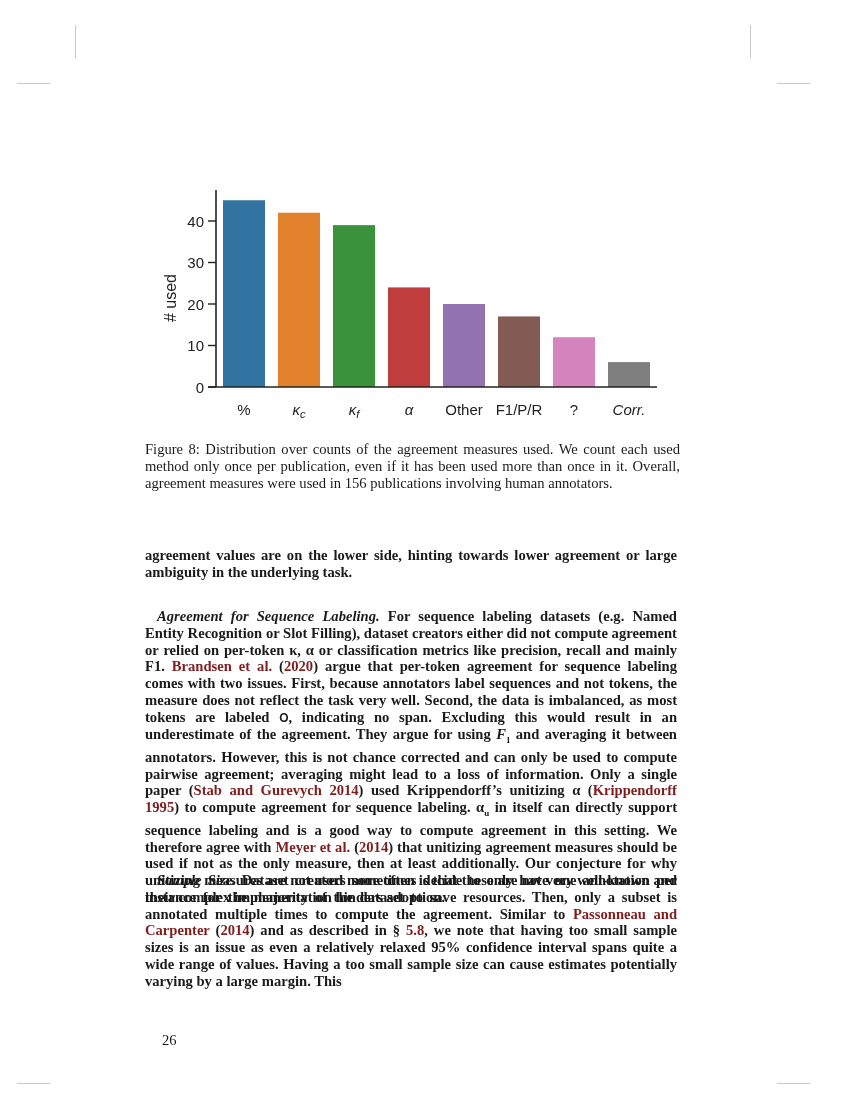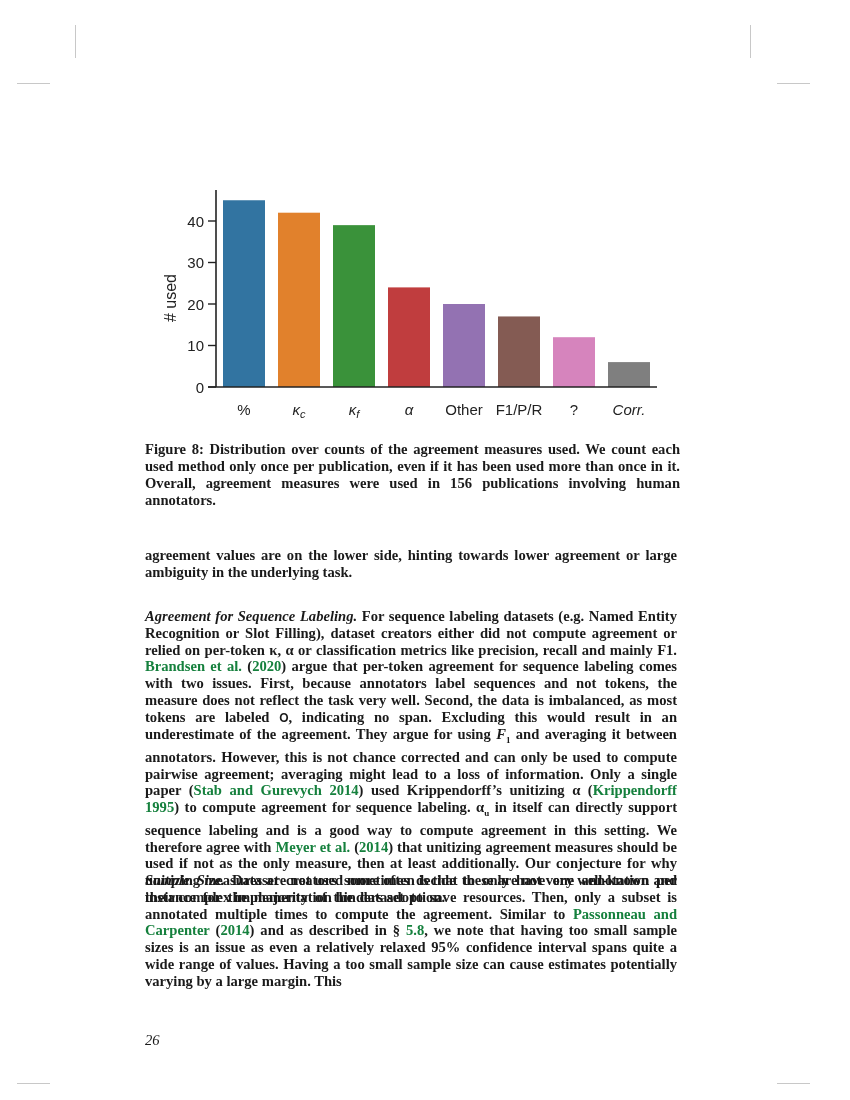--- a/index.html
+++ b/index.html
@@ -4,29 +4,29 @@
 <style>
   html, body { margin: 0; padding: 0; background: #ffffff; }
   body { width: 850px; height: 1100px; position: relative; overflow: hidden;
          font-family: "Liberation Serif", "DejaVu Serif", serif; color: #1a1a1a; }
   .crop { position: absolute; background: #c8c8c8; }
   .crop.v { width: 1px; height: 33px; }
   .crop.h { height: 1px; width: 33px; }
   #chart { position: absolute; left: 150px; top: 180px; width: 520px; height: 250px; }
   #chart svg text { font-family: "Liberation Sans", "DejaVu Sans", sans-serif; fill: #222; }
   .caption { position: absolute; left: 145px; top: 441px; width: 535px; font-size: 14.6px;
-             line-height: 17px; text-align: justify; font-weight: bold; }
+             line-height: 17px; text-align: justify; }
   .body-text { position: absolute; left: 145px; width: 532px; font-size: 14.6px;
                line-height: 16.75px; text-align: justify; }
   .body-text p { margin: 0; font-weight: bold; }
-  .para-title { font-style: italic; }
-  .link { color: #15803d; }
+  .para-title { font-style: italic; margin-left: 12px; }
+  .link { color: #7f1d1d; }
   .mono { font-family: "Liberation Sans", "DejaVu Sans", sans-serif; font-size: 12px; }
   .ital { font-style: italic; }
-  .page-num { position: absolute; left: 145px; top: 1032px; font-size: 14.6px; font-style: italic; }
+  .page-num { position: absolute; left: 162px; top: 1032px; font-size: 14.6px; }
   sub { font-size: 9px; }
 </style>
 </head>
 <body>
 
 <div class="crop v" style="left:75px; top:25px;"></div>
 <div class="crop v" style="left:750px; top:25px;"></div>
 <div class="crop h" style="left:17px; top:83px;"></div>
 <div class="crop h" style="left:777px; top:83px;"></div>
 <div class="crop h" style="left:17px; top:1083px;"></div>

